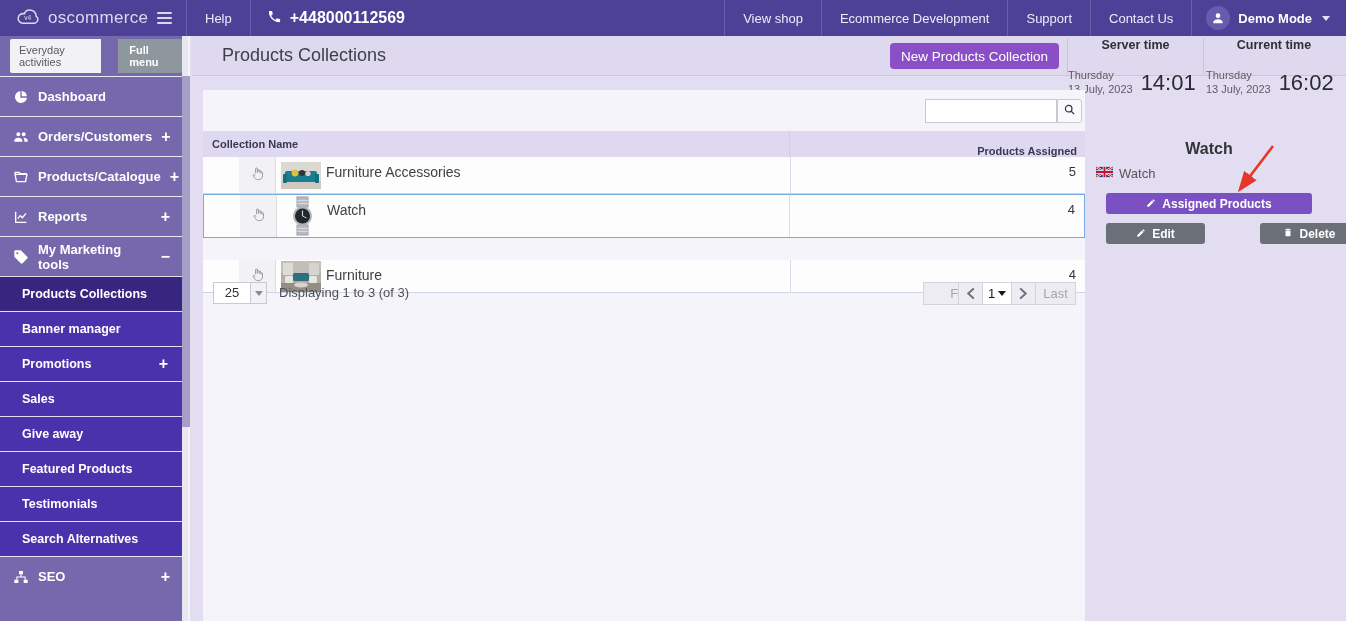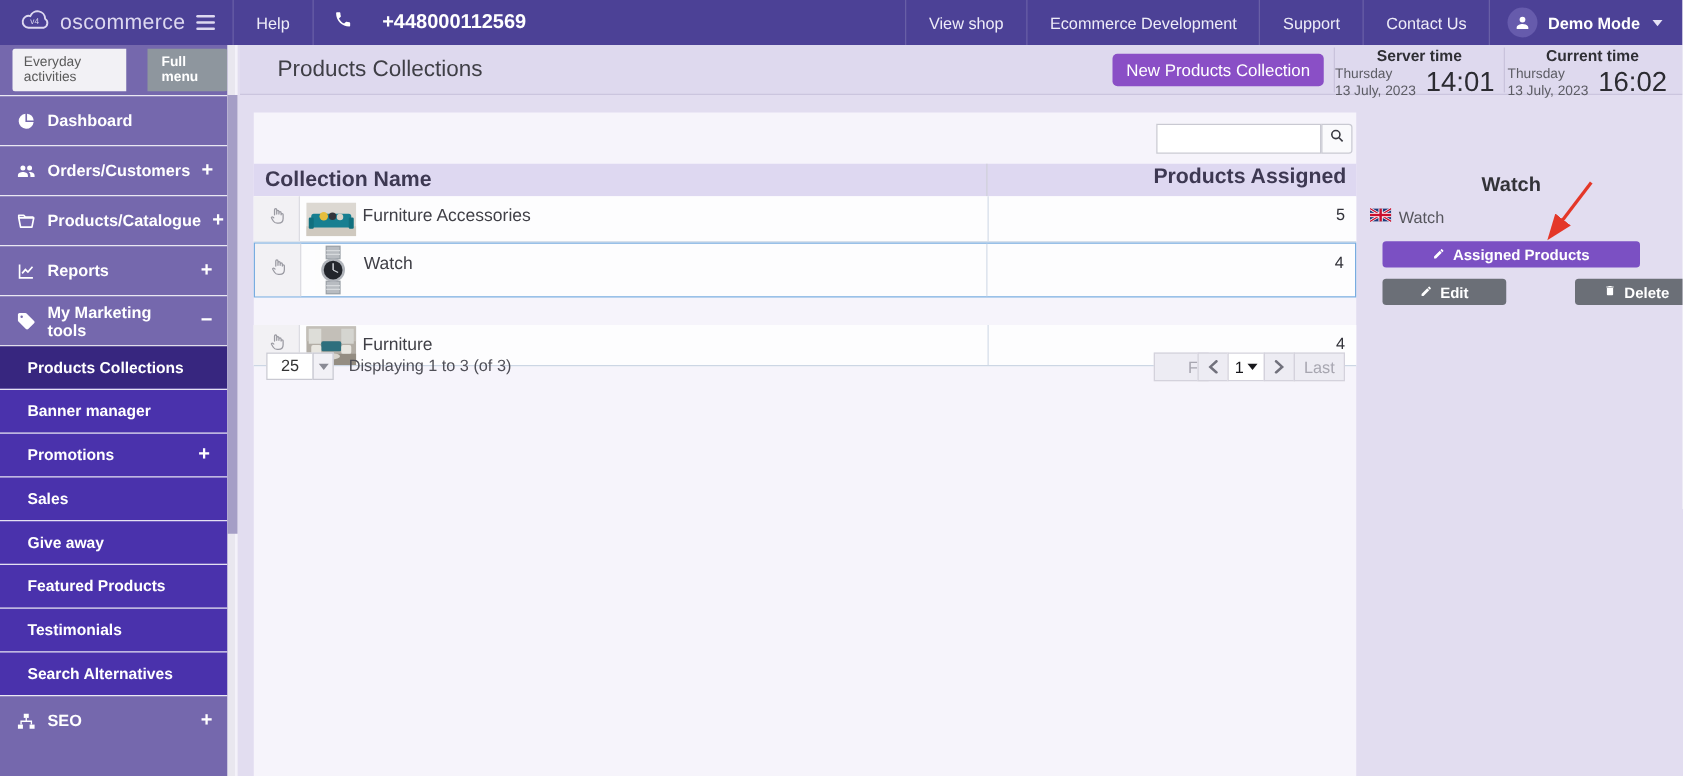--- a/index.html
+++ b/index.html
@@ -8,21 +8,21 @@
 
   
   .navbar { position:absolute; left:0; top:0; width:1346px; height:36px; background:#4c4196; display:flex; align-items:stretch; color:#fff; }
   .nav-sep { width:1px; background:rgba(255,255,255,.16); }
   .brand { width:186px; display:flex; align-items:center; justify-content:space-between; padding:0 14px 0 16px; }
   .brand-left { display:flex; align-items:center; gap:7px; cursor:pointer; }
   .brand-name { font-size:17px; color:#ddd8f0; letter-spacing:.3px; }
   .burger { display:flex; flex-direction:column; gap:3px; cursor:pointer; }
   .burger span { display:block; width:15px; height:2px; background:#ddd8f0; border-radius:1px; }
   .nav-item { display:flex; align-items:center; padding:0 18px; font-size:13px; color:#eeecf8; cursor:pointer; }
-  .nav-phone { display:flex; align-items:center; gap:24px; padding:0 16px; font-size:16px; font-weight:bold; cursor:pointer; }
+  .nav-phone { display:flex; align-items:center; gap:8px; padding:0 16px; font-size:16px; font-weight:bold; cursor:pointer; }
   .nav-spacer { flex:1; }
   .nav-link { border-left:1px solid rgba(255,255,255,.16); }
   .nav-user { display:flex; align-items:center; gap:8px; padding:0 16px 0 14px; border-left:1px solid rgba(255,255,255,.16); cursor:pointer; }
   .avatar { width:24px; height:24px; border-radius:50%; background:#665bac; display:flex; align-items:center; justify-content:center; }
   .nav-user b { font-size:13px; }
   .caret { width:0; height:0; border-left:4px solid transparent; border-right:4px solid transparent; border-top:5px solid #e6e2f5; margin-left:2px; }
 
   
   .sidebar { position:absolute; left:0; top:36px; width:182px; height:585px; background:#7568ad; overflow:hidden; }
   .toggles { display:flex; padding:7px 0 7px 10px; height:40px; align-items:center;gap:17px; }
@@ -37,32 +37,32 @@
   .sb-track { position:absolute; left:182px; top:36px; width:8px; height:585px; background:#e9e7ef; border-right:2px solid #f4f2fa; }
   .sb-thumb { position:absolute; left:0; top:40px; width:8px; height:351px; background:#a59ec6; cursor:pointer; }
 
   
   .header-bar { position:absolute; left:192px; top:36px; width:1154px; height:40px; background:#ded9ee; border-bottom:1px solid #cbc5de; }
   .page-title { position:absolute; left:222px; top:45px; font-size:18px; color:#3f3f46; }
   .new-btn { position:absolute; left:890px; top:43px; width:169px; height:26px; background:#8a4fc6; border:none; border-radius:4px; color:#fff; font-size:13.5px; font-family:inherit; cursor:pointer; }
   .time-sep { position:absolute; top:38px; width:1px; height:36px; background:#c9c3dc; }
   .time-block { position:absolute; top:38px; height:38px; }
   .time-label { text-align:center; font-size:12.5px; font-weight:bold; color:#2f2f35; }
-  .time-row { display:flex; gap:8px; margin-top:1px; }
+  .time-row { display:flex; align-items:center; gap:8px; margin-top:17px; }
   .time-date { font-size:11px; color:#5c5c64; line-height:1.25; }
   .time-big { font-size:22px; color:#2b2b31; }
 
   
   .panel { position:absolute; left:203px; top:90px; width:882px; height:531px; background:#f6f4fb; }
   .search-input { position:absolute; left:722px; top:9px; width:132px; height:24px; border:1px solid #c9c9d2; background:#fff; font-family:inherit; font-size:13px; padding:0 6px; outline:none; }
   .search-btn { position:absolute; left:854px; top:9px; width:25px; height:24px; border:1px solid #c9c9d2; background:#fafafc; border-radius:0 3px 3px 0; display:flex; align-items:center; justify-content:center; cursor:pointer; }
-  .thead { position:absolute; left:0; top:41px; width:882px; height:26px; background:#ded8f1; display:flex; align-items:flex-start; font-size:17px; font-weight:bold; color:#3d3852; }
+  .thead { position:absolute; left:0; top:41px; width:882px; height:26px; background:#ded8f1; display:flex; align-items:flex-end; font-size:11px; font-weight:bold; color:#3d3852; }
   .thead .c1 { width:587px; padding-left:9px; border-right:1px solid #cfd0da; height:100%; display:flex; align-items:center; }
   .thead .c2 { flex:1; text-align:right; padding-right:8px; }
-  .trow { position:absolute; left:0; width:882px; background:#fdfdfe; display:flex; align-items:stretch; border-bottom:1px solid #ccd6e4; cursor:pointer; }
+  .trow { position:absolute; left:0; width:882px; background:#fdfdfe; display:flex; align-items:stretch; border-bottom:1px solid #ccd6e4; cursor:pointer;padding-left:36px; }
   .handle-cell { width:37px; background:#f2f1f4; border-right:1px solid #dcdce2; display:flex; align-items:center; justify-content:center; }
   .thumb-cell { width:50px; display:flex; align-items:center; justify-content:center; }
   .name-cell { flex:1; display:flex; align-items:flex-start; padding-top:7px; font-size:14px; color:#3f3f46; }
   .num-cell { width:295px; border-left:1px solid #d5dde9; text-align:right; padding:7px 9px 0 0; font-size:13px; color:#33333a; }
   .trow.selected { border:1px solid #78ace0; }
 
   .pagebar { position:absolute; left:0; top:192px; width:882px; height:30px; }
   .size-box { position:absolute; left:10px; top:0; width:38px; height:22px; border:1px solid #c9c9d2; background:#fff; font-size:13px; text-align:center; line-height:20px; color:#333; }
   .size-arrow { position:absolute; left:47px; top:0; width:17px; height:22px; border:1px solid #c9c9d2; background:#f2f1f6; display:flex; align-items:center; justify-content:center; cursor:pointer; }
   .size-arrow i { width:0; height:0; border-left:4px solid transparent; border-right:4px solid transparent; border-top:5px solid #8a8a94; }

